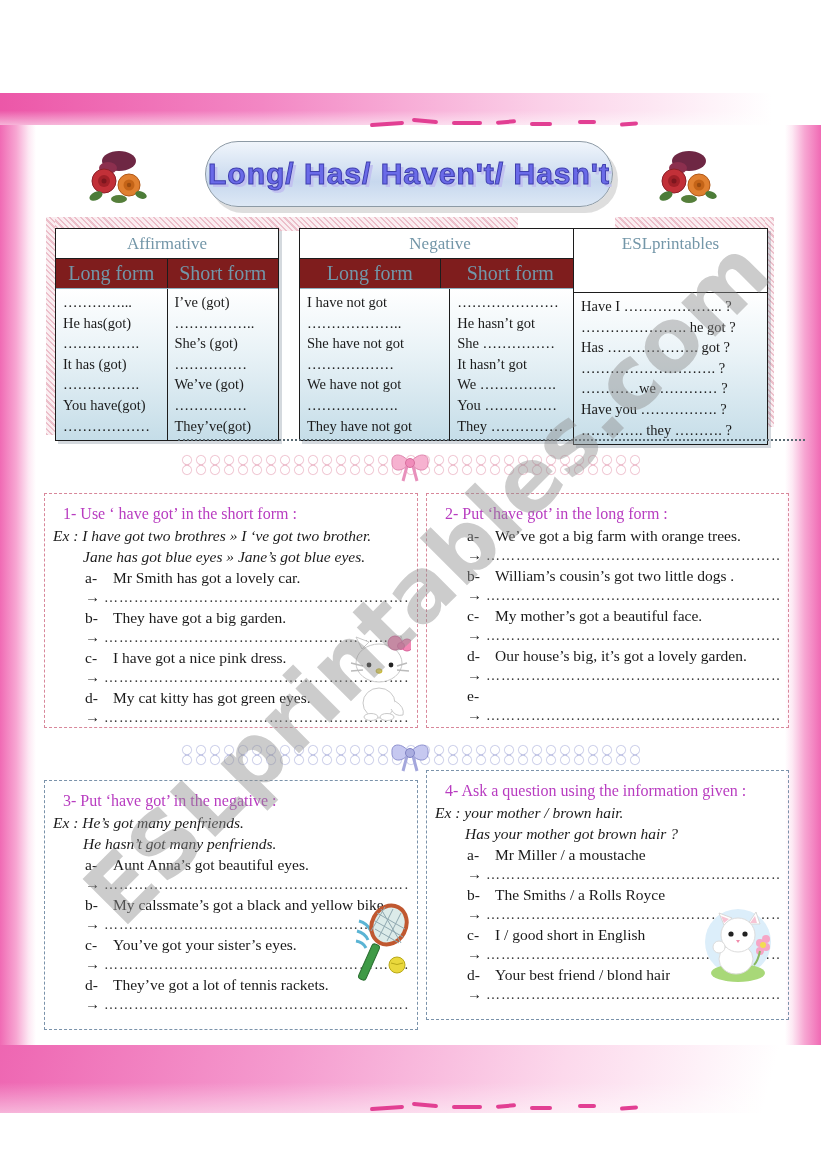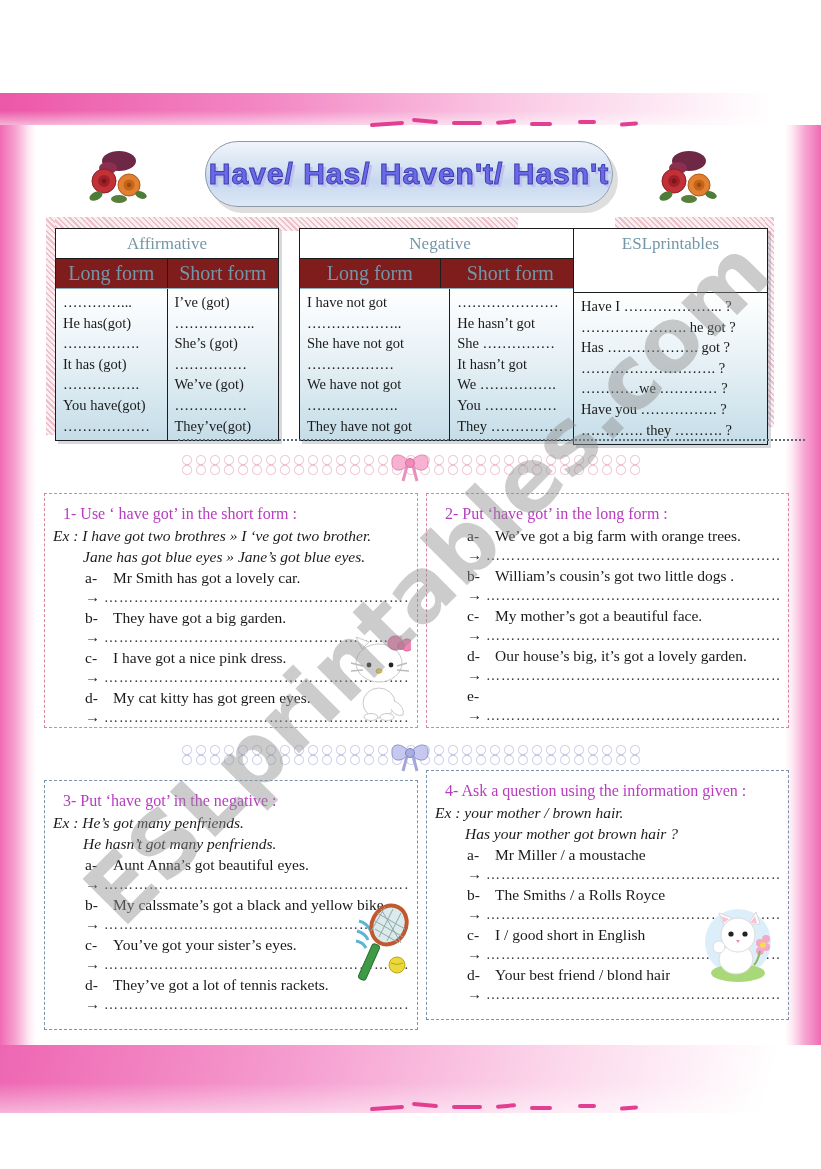--- a/index.html
+++ b/index.html
@@ -136,21 +136,21 @@
       <circle cx="18" cy="33" r="2.5" fill="#7c161e"></circle>
     <circle cx="43" cy="37" r="11" fill="#e08030" stroke="#b05818"></circle>
       <circle cx="43" cy="37" r="5.5" fill="#c46418"></circle>
       <circle cx="43" cy="37" r="2.2" fill="#9a4c10"></circle>
     <ellipse cx="10" cy="48" rx="7" ry="4" fill="#4c7c38" transform="rotate(-25 10 48)"></ellipse>
     <ellipse cx="33" cy="51" rx="8" ry="4" fill="#557f3a"></ellipse>
     <ellipse cx="55" cy="47" rx="6" ry="3.5" fill="#4c7c38" transform="rotate(20 55 47)"></ellipse>
   </svg>
 
   <div class="title-oval">
-    <span class="title-text">Have/ Has/ Haven't/ Hasn't</span>
+    <span class="title-text">Long/ Has/ Haven't/ Hasn't</span>
   </div>
 
   <div class="hatch" style="left:48px;top:217px;width:470px;height:14px;"></div>
   <div class="hatch" style="left:615px;top:217px;width:156px;height:14px;"></div>
   <div class="hatch" style="left:46px;top:217px;width:9px;height:218px;"></div>
   <div class="hatch" style="left:765px;top:217px;width:9px;height:210px;"></div>
 
   <div class="gtable" style="left:55px;width:222px;">
     <div class="gt-head">Affirmative</div>
     <div class="gt-sub">

